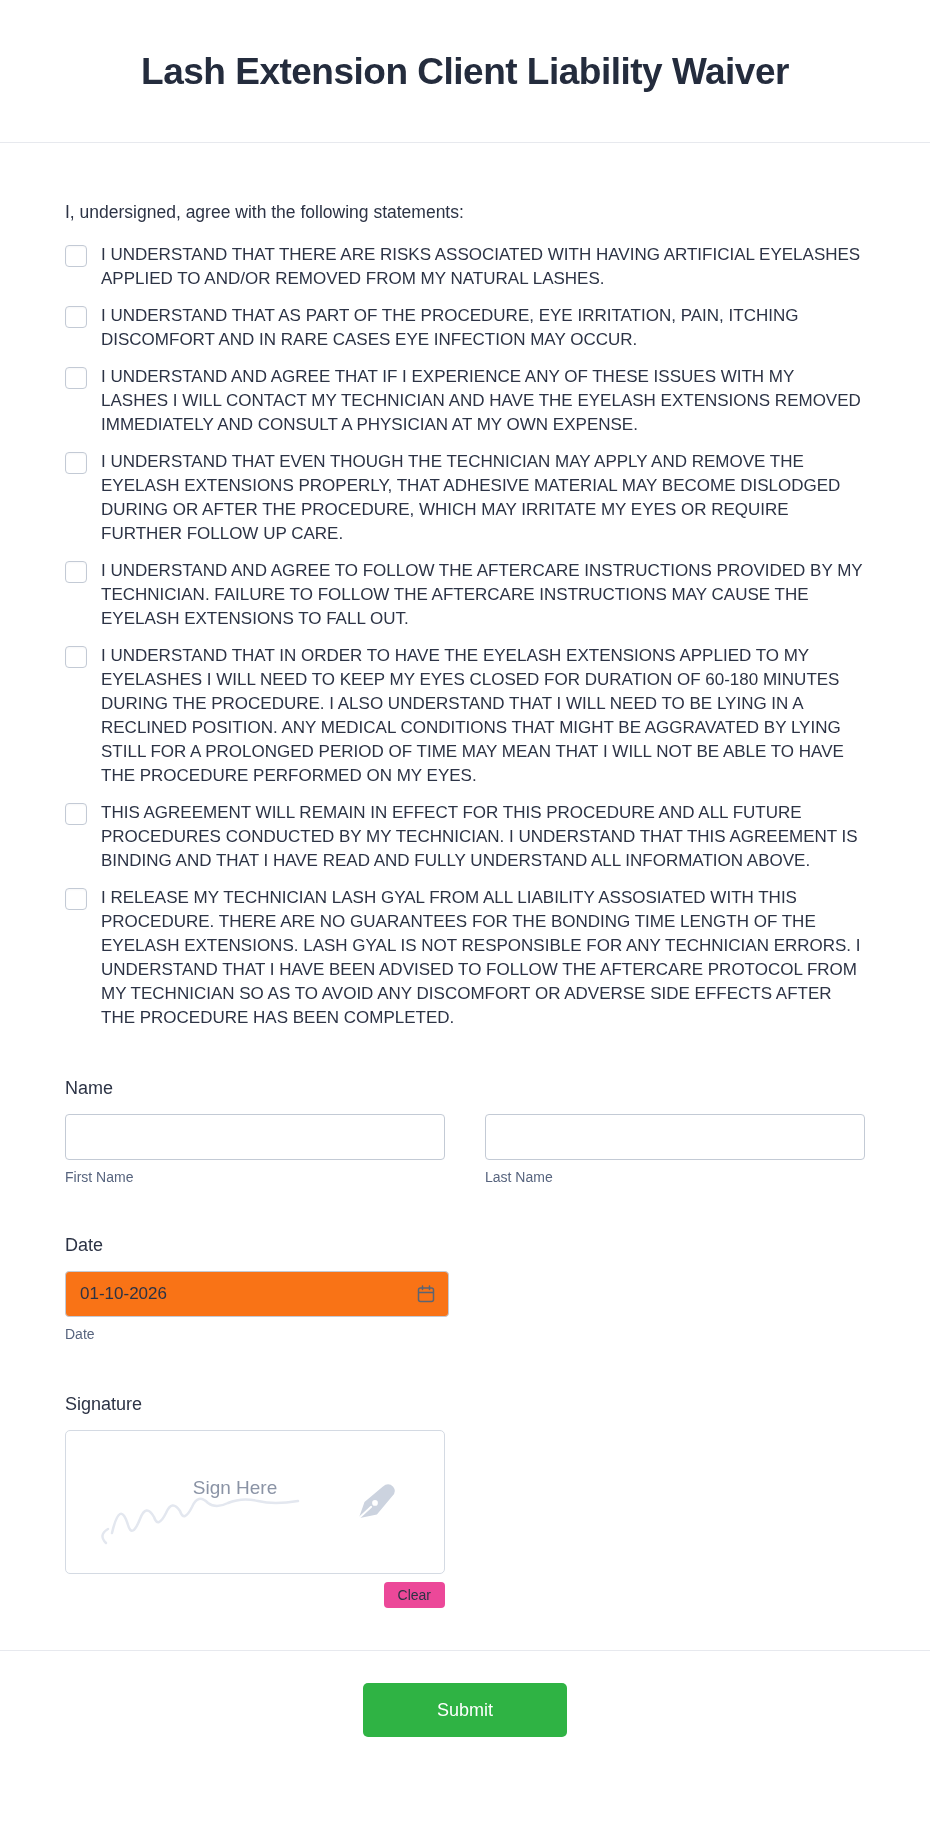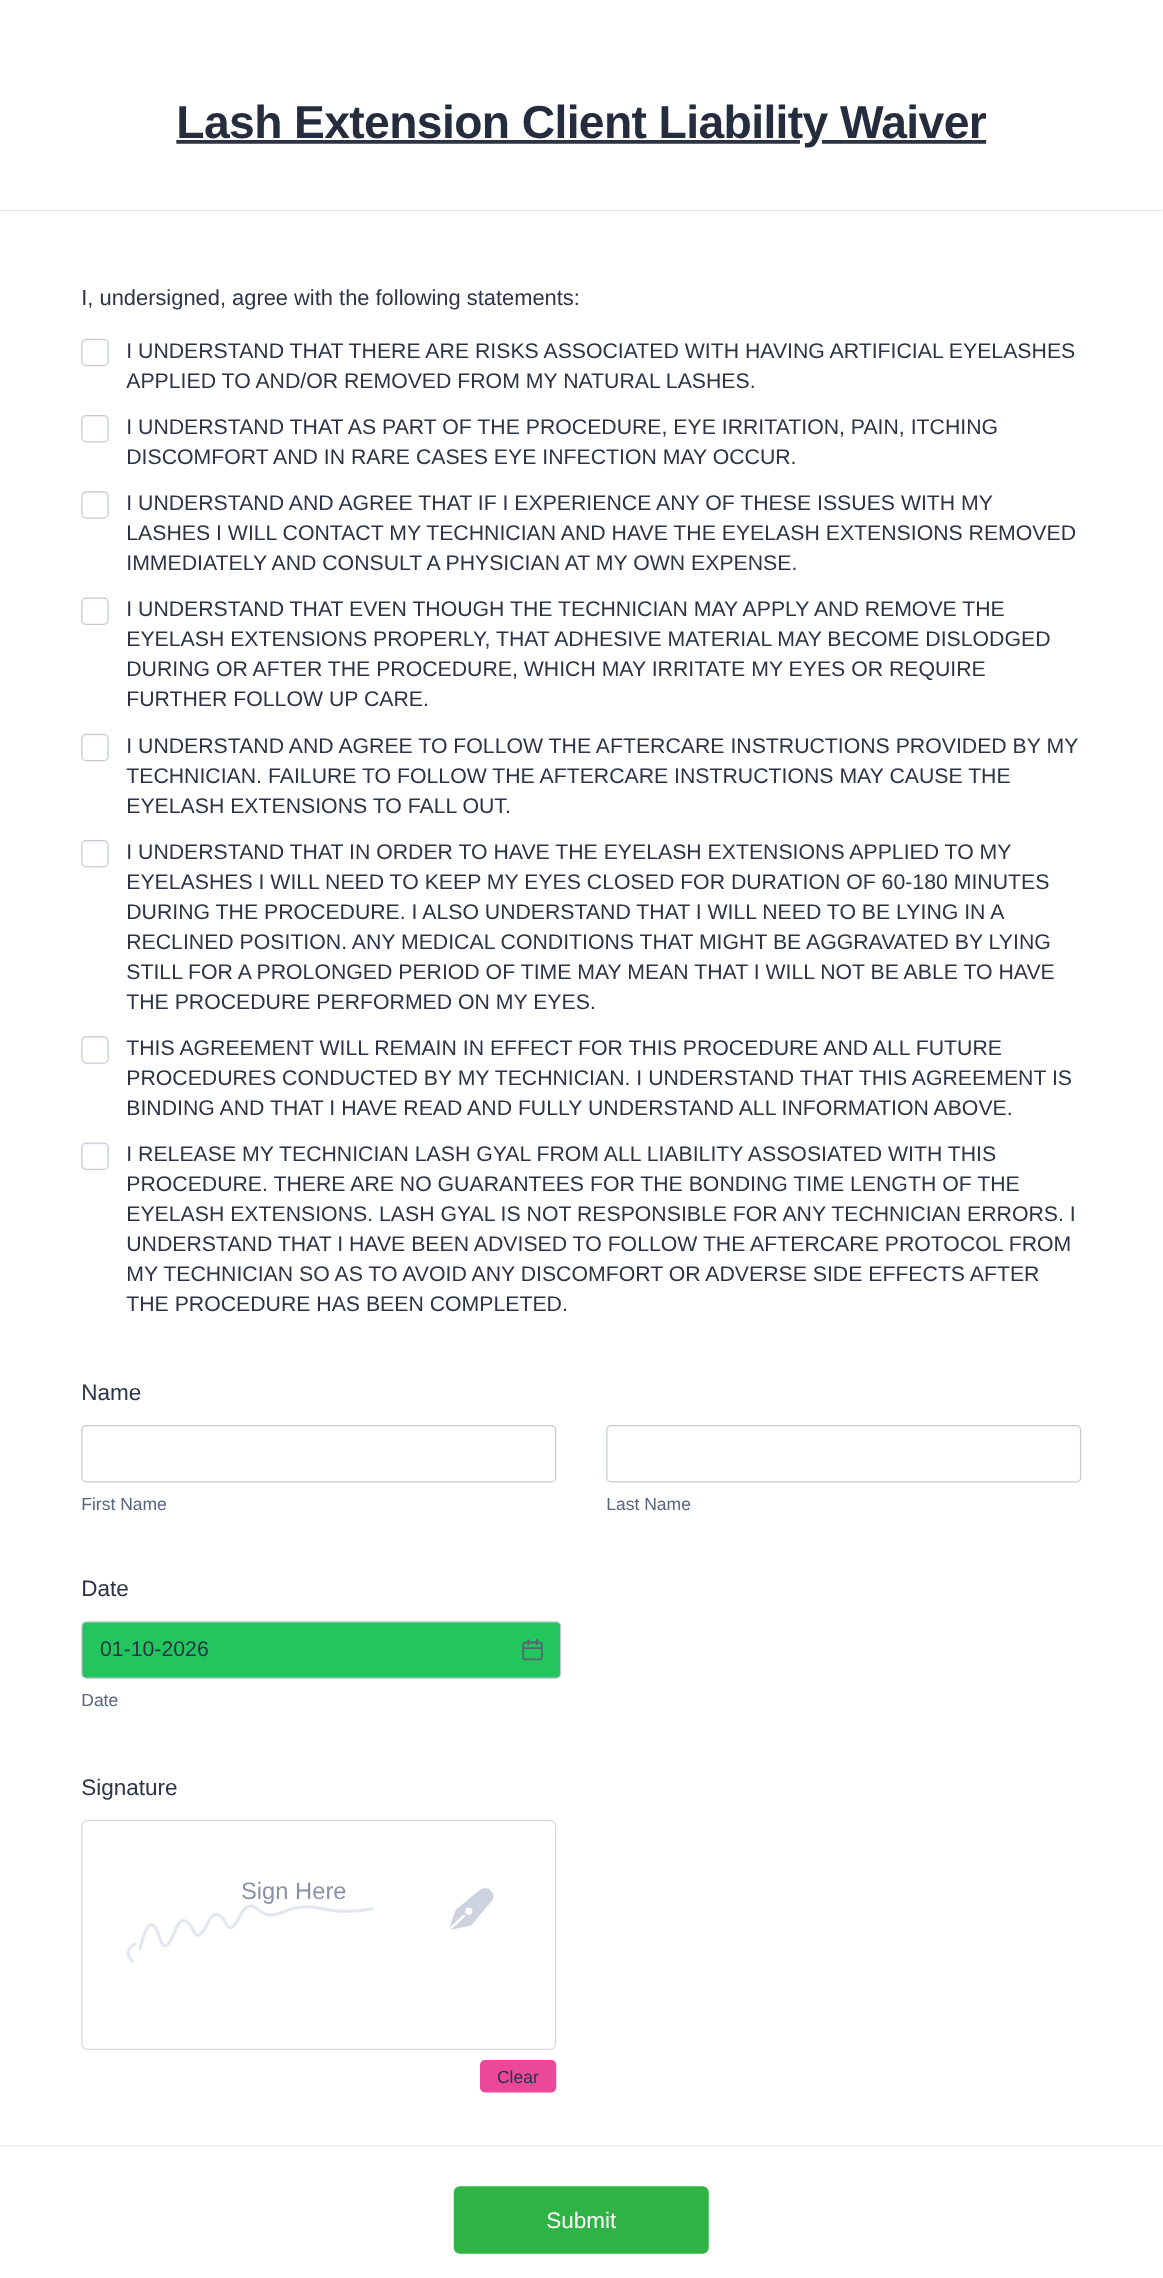--- a/index.html
+++ b/index.html
@@ -11,23 +11,22 @@
   }
   *{box-sizing:border-box;}
   html,body{margin:0;padding:0;background:#ffffff;}
   body{
     width:930px;
     min-height:1822px;
     font-family:"Liberation Sans","DejaVu Sans",sans-serif;
     color:var(--text);
   }
   .header{
-    padding:76px 65px 48px;
+    padding:50px 65px 48px;
     border-bottom:1px solid var(--divider);
-    text-decoration:underline;
   }
   .page-title{
     margin:0;
     text-align:center;
     font-size:37px;
     line-height:44px;
     font-weight:700;
     letter-spacing:-0.5px;
     color:#242c3d;
   }
@@ -90,21 +89,21 @@
     font-size:14px;
     color:var(--sublabel);
   }
   .date-label{margin-top:48px;}
   .date-wrap{
     margin-top:14px;
     width:384px;
     height:46px;
     border:1px solid var(--border);
     border-radius:4px;
-    background:#22c55e;
+    background:#f97316;
     display:flex;
     align-items:center;
     padding:0 12px;
   }
   .date-wrap input{
     border:none;
     outline:none;
     flex:1;
     font-size:17px;
     font-family:inherit;
@@ -112,21 +111,21 @@
     background:transparent;
   }
   .cal-btn{
     border:none;background:transparent;padding:0;margin:0;
     display:flex;align-items:center;cursor:pointer;
   }
   .sig-label{margin-top:50px;}
   .sig-box{
     margin-top:14px;
     width:380px;
-    height:184px;
+    height:144px;
     border:1px solid #d4dae3;
     border-radius:5px;
     background:#fff;
     position:relative;
     overflow:hidden;
   }
   .sig-placeholder{
     position:absolute;
     left:0;right:40px;top:46px;
     text-align:center;

